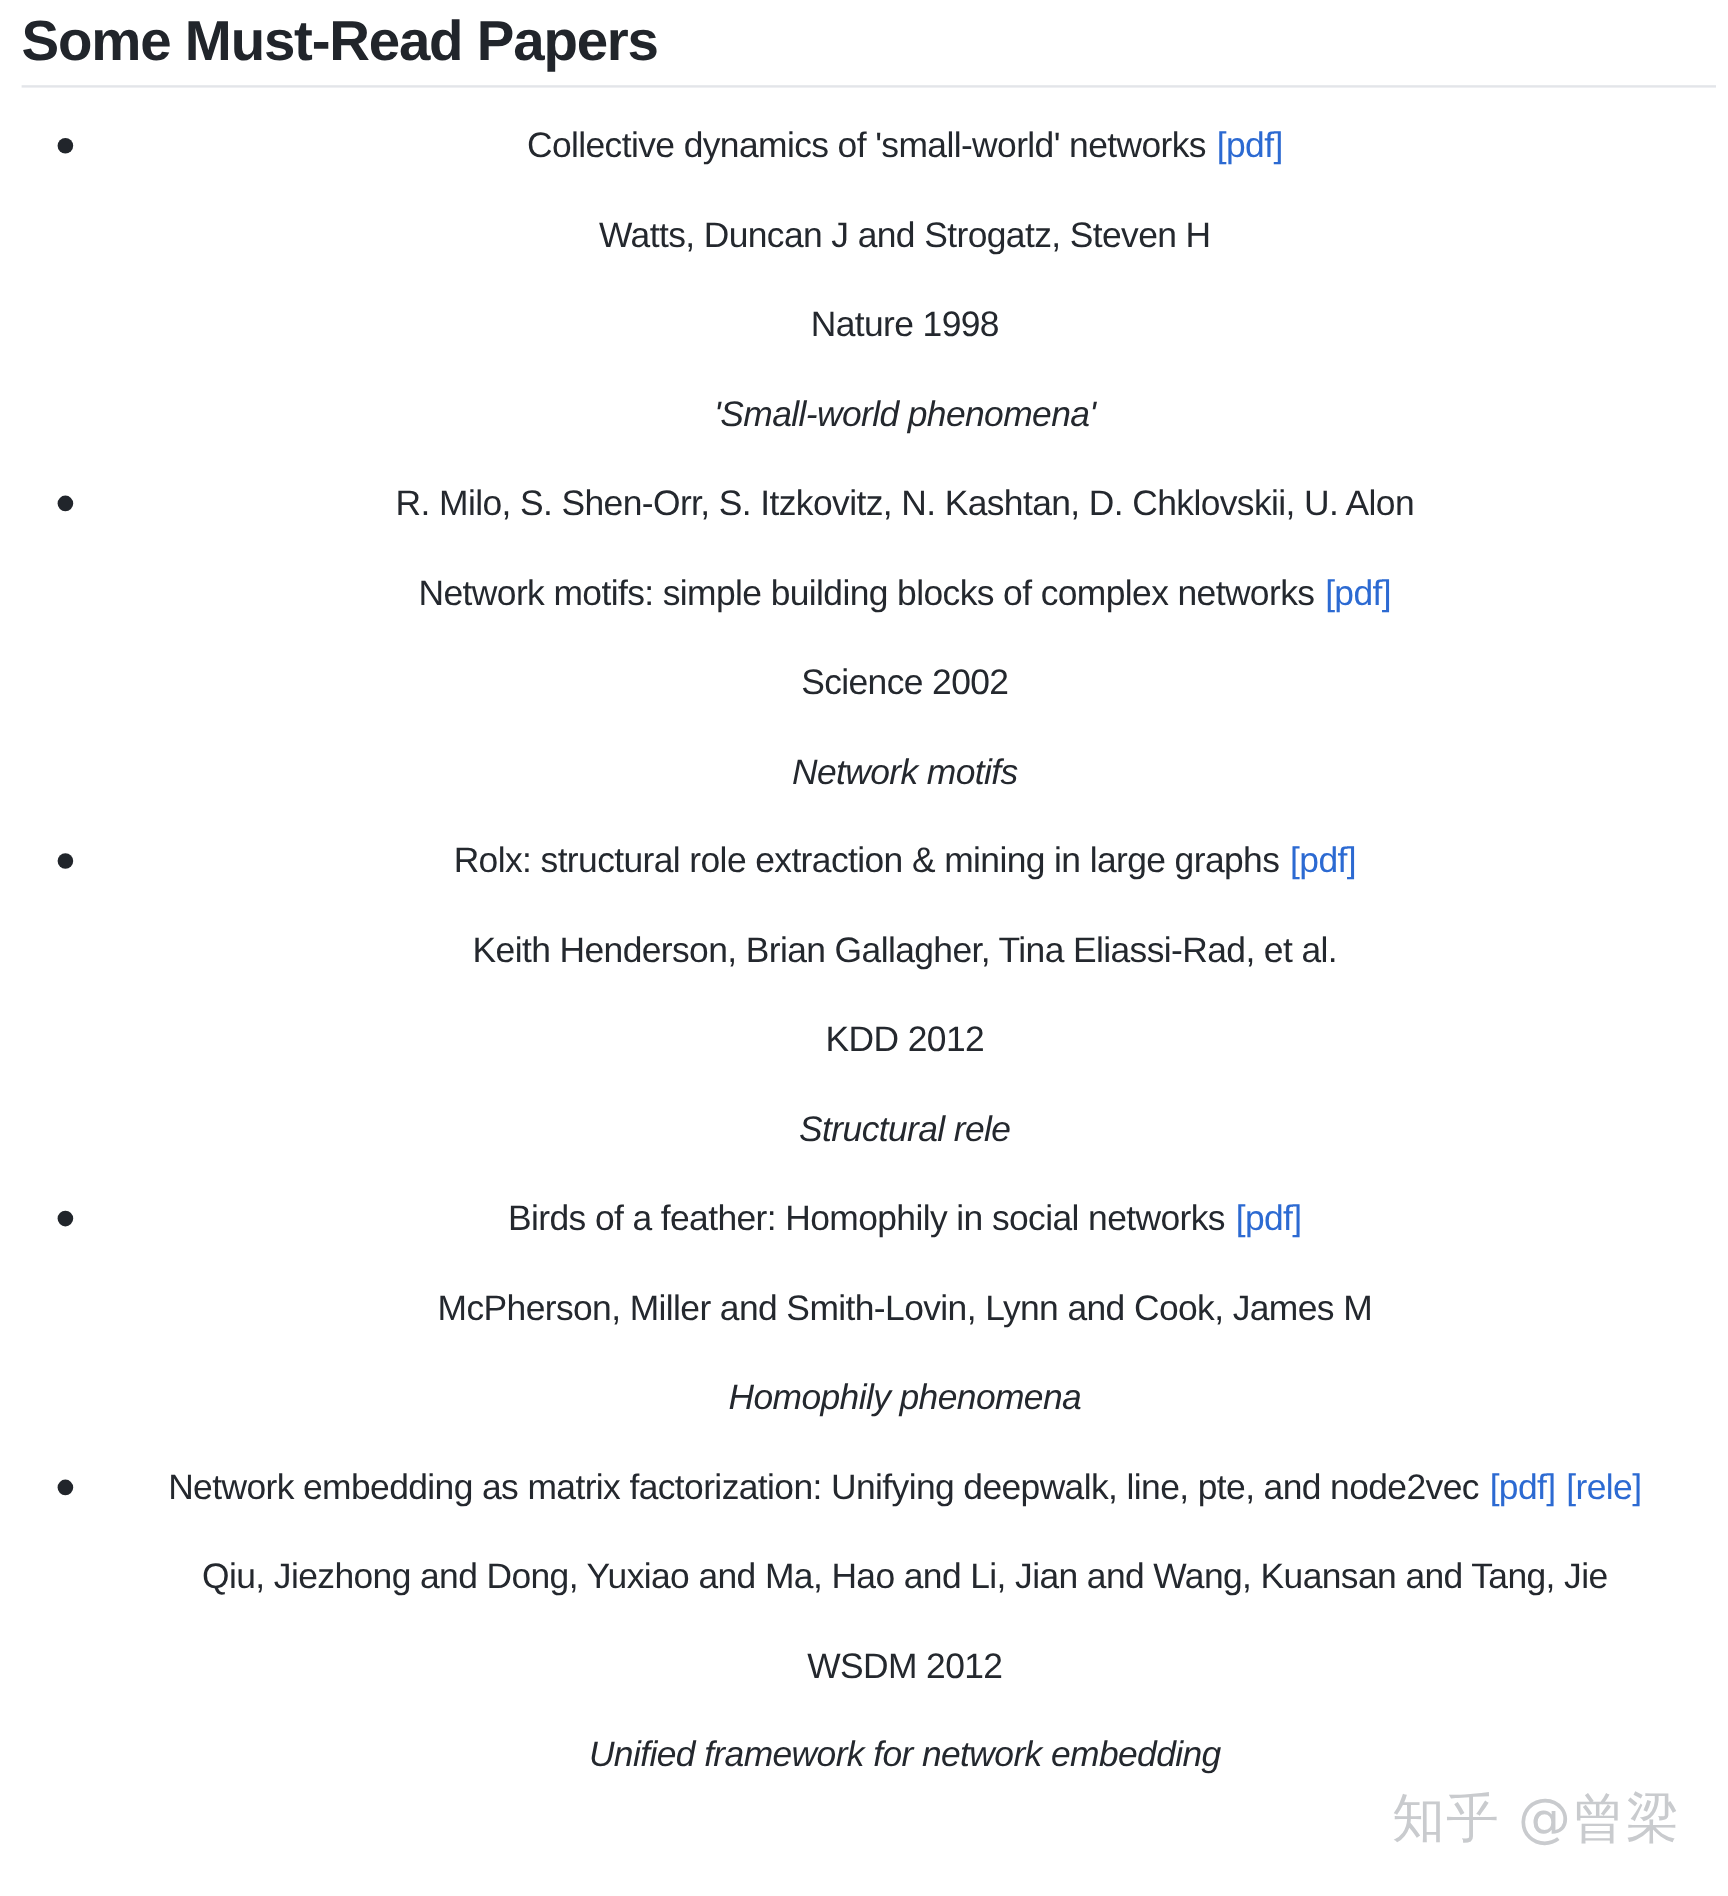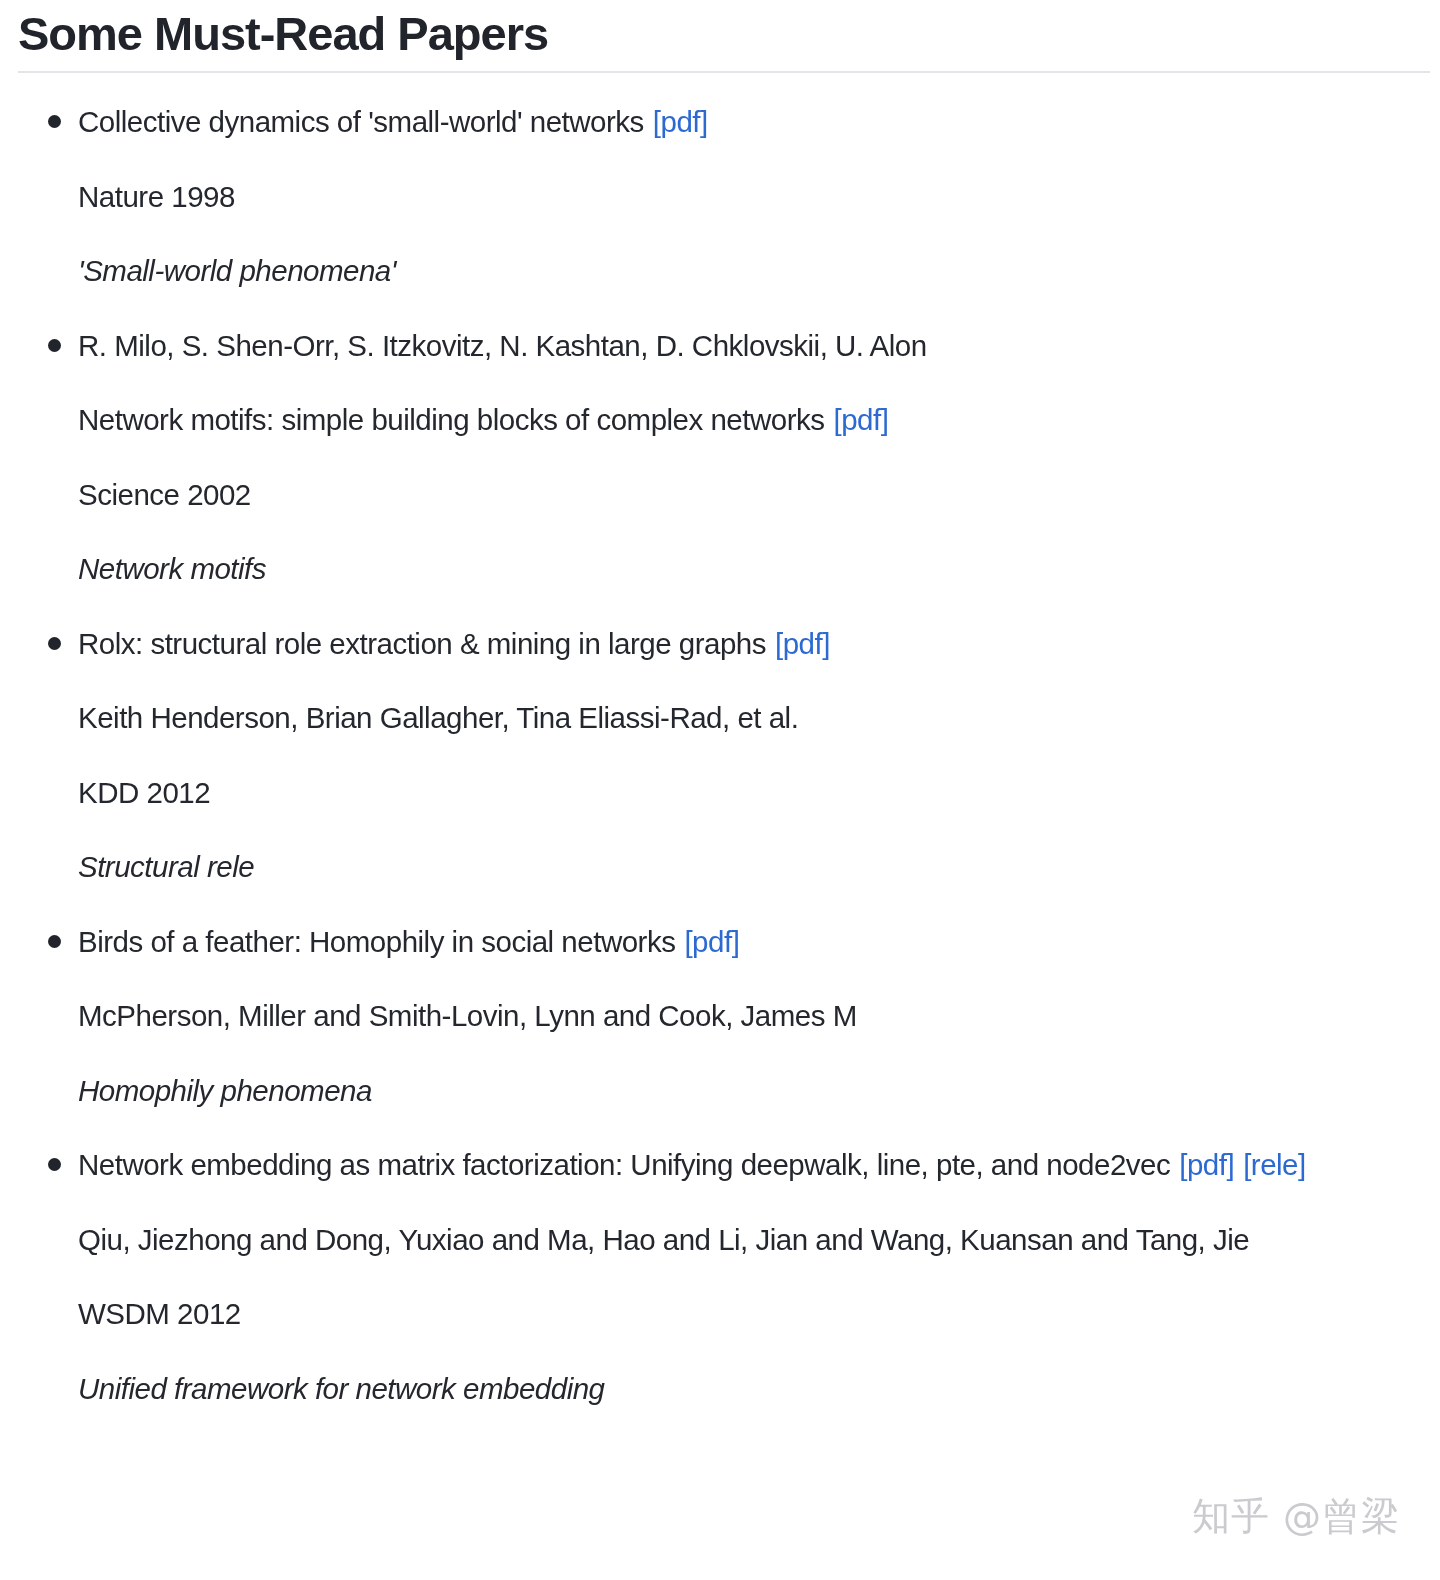--- a/index.html
+++ b/index.html
@@ -30,20 +30,21 @@
   .heading-divider {
     height: 2px;
     background: #e3e5e9;
     margin: 0;
     border: none;
   }
   ul.paper-list {
     margin: 27px 0 0 0;
     padding: 0 0 0 60px;
     list-style: none;
+    text-align: center;
   }
   li.paper { position: relative; }
   li.paper::before {
     content: "";
     position: absolute;
     left: -30px;
     top: 15px;
     width: 13px;
     height: 13px;
     border-radius: 50%;
@@ -61,38 +62,39 @@
   .links a {
     color: #2c6ad2;
     text-decoration: none;
     margin-left: 9px;
     cursor: pointer;
   }
   .watermark {
     position: absolute;
     top: 1490px;
     right: 40px;
-    font-size: 38px;
+    font-size: 44px;
     line-height: 52px;
     letter-spacing: 1px;
     color: #c9cbce;
     text-shadow: 1px 1px 0 #ffffff;
     font-family: "DejaVu Sans", "Liberation Sans", sans-serif;
   }
 </style>
 </head>
 <body>
 
 <div class="page">
   <h1 class="page-title">Some Must-Read Papers</h1>
   <div class="heading-divider"></div>
 
   <ul class="paper-list" id="paper-list">
       <li class="paper">
     <p class="line title-line"><span class="title-text">Collective dynamics of 'small-world' networks</span><span class="links"><a href="#">[pdf]</a></span></p>
+    <p class="line authors">Watts, Duncan J and Strogatz, Steven H</p>
     <p class="line venue">Nature 1998</p>
     <p class="line note">'Small-world phenomena'</p>
   </li>
       <li class="paper">
     <p class="line authors">R. Milo, S. Shen-Orr, S. Itzkovitz, N. Kashtan, D. Chklovskii, U. Alon</p>
     <p class="line title-line"><span class="title-text">Network motifs: simple building blocks of complex networks</span><span class="links"><a href="#">[pdf]</a></span></p>
     <p class="line venue">Science 2002</p>
     <p class="line note">Network motifs</p>
   </li>
       <li class="paper">

